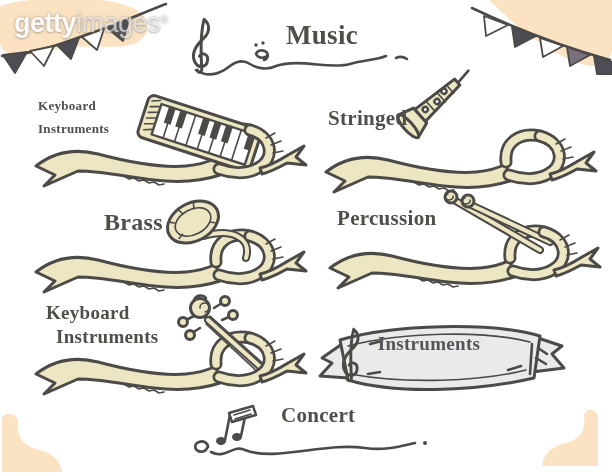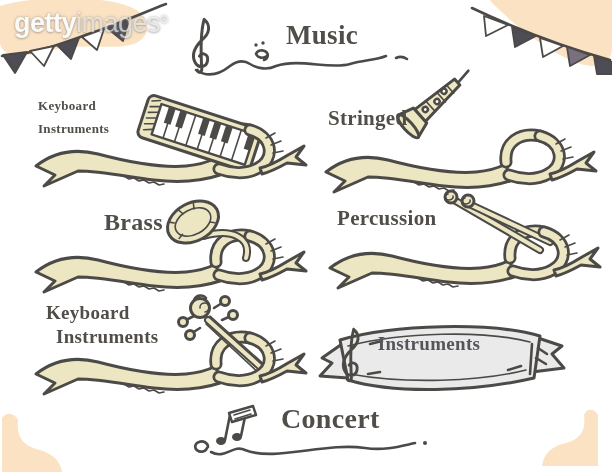--- a/index.html
+++ b/index.html
@@ -25,21 +25,21 @@
   .label{position:absolute;font-weight:700;color:var(--ink);letter-spacing:.3px;white-space:nowrap;}
   .label .l2{display:block;}
   #lbl-music{left:286px;top:20px;font-size:27px;}
   #lbl-keyboard{left:38px;top:94px;font-size:13px;line-height:23px;}
   #lbl-woodwind{left:328px;top:106px;font-size:21px;}
   #lbl-brass{left:104px;top:209px;font-size:24px;}
   #lbl-percussion{left:337px;top:206px;font-size:21px;}
   #lbl-stringed{left:46px;top:301px;font-size:19px;line-height:24px;}
   #lbl-stringed .l2{margin-left:10px;}
   #lbl-banner{left:370px;top:333px;width:118px;text-align:center;font-size:19px;color:var(--bannerink);}
-  #lbl-concert{left:281px;top:403px;font-size:28px;}
+  #lbl-concert{left:281px;top:403px;font-size:21px;}
   
   #watermark{position:absolute;left:14px;top:8px;font-family:"Liberation Sans",sans-serif;font-size:27px;
              letter-spacing:-0.5px;white-space:nowrap;}
   .wm-bold{font-weight:700;color:rgba(255,255,255,.95);text-shadow:0 0 3px rgba(110,110,110,.55),0 1px 2px rgba(110,110,110,.35);}
   .wm-light{font-weight:400;color:rgba(255,255,255,.60);text-shadow:0 0 3px rgba(130,130,130,.6),0 1px 2px rgba(130,130,130,.4);}
   .wm-reg{font-size:11px;vertical-align:9px;}
 </style>
 </head>
 <body>
 

